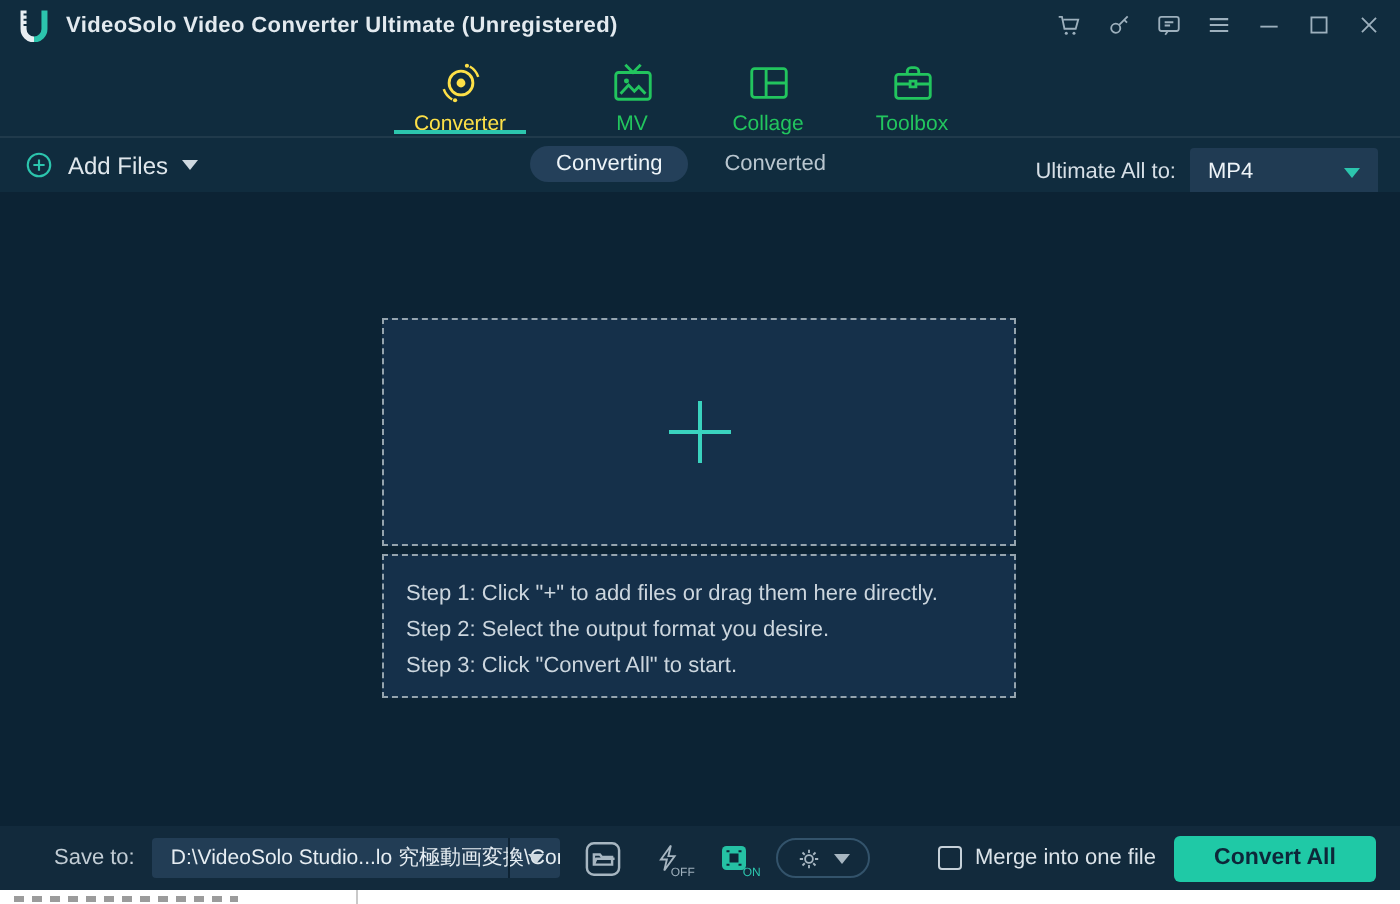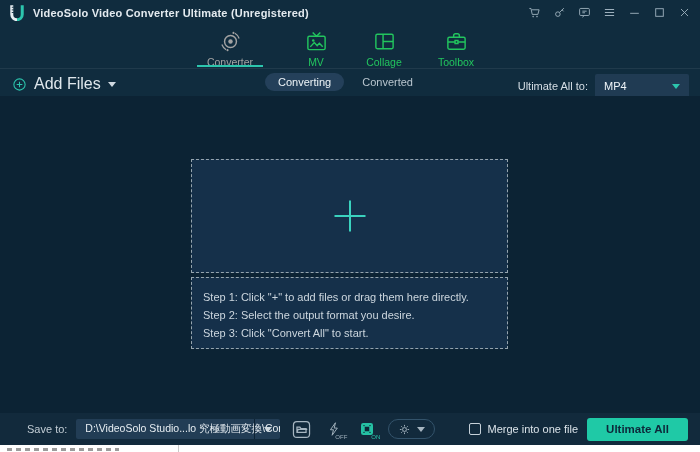--- a/index.html
+++ b/index.html
@@ -15,29 +15,29 @@
   .title { font-size:11px; font-weight:bold; color:#e3eaef; margin-left:8px; letter-spacing:.2px; }
   .win-icons { margin-left:auto; display:flex; align-items:center; gap:12px; color:#9db0bd; }
   .win-icons .wi { width:13px; height:13px; }
 
   
   .navbar { position:absolute; top:25px; left:0; right:0; height:43px; background:#102c3e; }
   .nav-tab { position:absolute; top:3px; transform:translateX(-50%); height:40px; width:92px;
              display:flex; flex-direction:column; align-items:center; color:#22c55e; }
   .nav-tab .nicon { height:25px; display:flex; align-items:flex-end; }
   .nav-tab .nlabel { font-size:10.5px; margin-top:3px; }
-  .nav-tab.active { color:#a3a3a3; }
+  .nav-tab.active { color:#fde047; }
   .nav-tab.active::after { content:""; position:absolute; bottom:1px; left:50%;
     transform:translateX(-50%); width:66px; height:2px; background:#2cc5ad; }
 
   
   .toolbar { position:absolute; top:68px; left:0; right:0; height:28px; background:#102c3e;
              border-top:1px solid rgba(255,255,255,.07); }
   .addfiles { position:absolute; left:12px; top:6px; display:flex; align-items:center; gap:7px;
-              color:#dfe7ec; font-size:16px; }
+              color:#dfe7ec; font-size:12px; }
   .caret { width:0; height:0; border-left:4px solid transparent; border-right:4px solid transparent;
            border-top:5px solid currentColor; }
   .addfiles .caret { color:#cfd9e0; }
   .queue-tabs { position:absolute; left:341px; top:4px; transform:translateX(-50%);
                 display:flex; align-items:center; gap:14px; font-size:11px; }
   .queue-pill { background:#24405a; color:#eef4f8; border-radius:10px; padding:3px 13px; }
   .queue-plain { color:#b9c6cf; padding:3px 4px; }
   .convert-to { position:absolute; right:11px; top:5px; display:flex; align-items:center; gap:7px;
                 font-size:11px; color:#d6dfe6; }
   .format-select { width:94px; height:24px; background:#203b53; border-radius:2px;
@@ -236,19 +236,19 @@
       <circle cx="12" cy="12" r="3.6" stroke-width="1.7"></circle>
       <path d="M12 3.5v3M12 17.5v3M3.5 12h3M17.5 12h3M6 6l2.1 2.1M15.9 15.9L18 18M18 6l-2.1 2.1M8.1 15.9L6 18" stroke-width="1.7"></path>
     </svg>
     <span class="caret"></span>
   </div>
   <div class="spacer"></div>
   <div class="merge">
     <span class="checkbox"></span>
     <span>Merge into one file</span>
   </div>
-  <button class="convert-btn">Ultimate All</button>
+  <button class="convert-btn">Convert All</button>
 </div>
 
 <div class="whitestrip">
   <span class="strip-marks"></span>
   <span class="strip-divider"></span>
 </div>
 
 </body></html>

